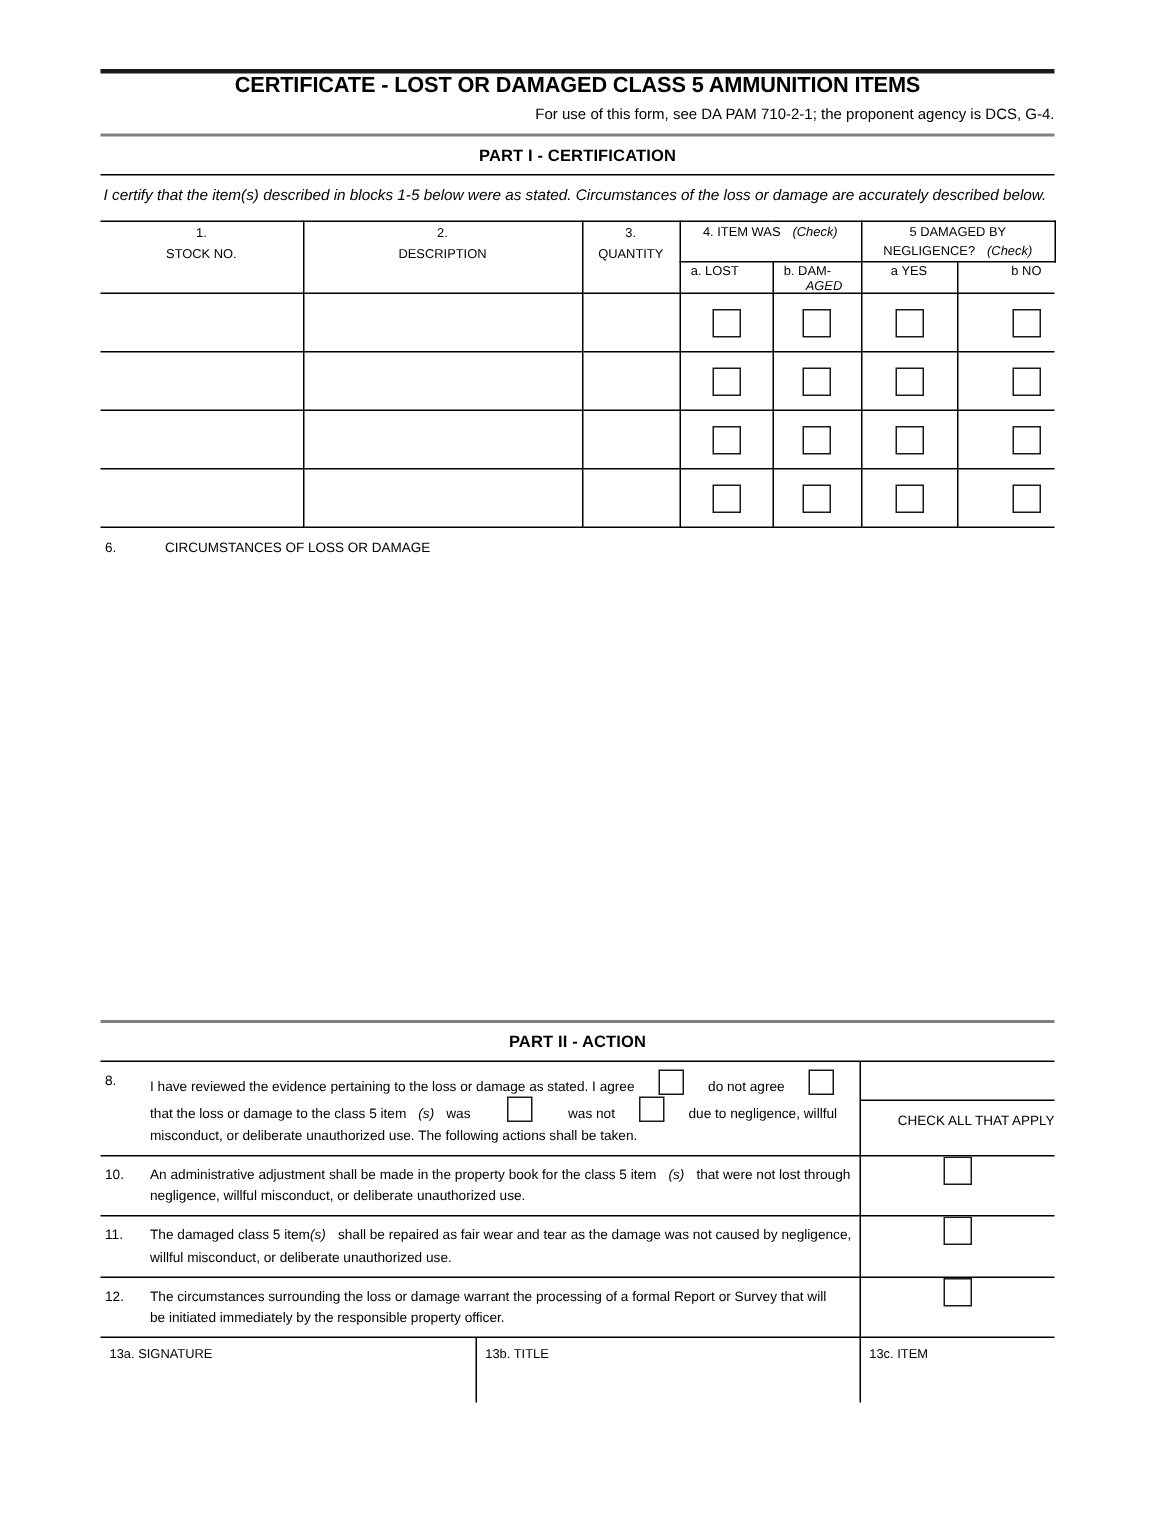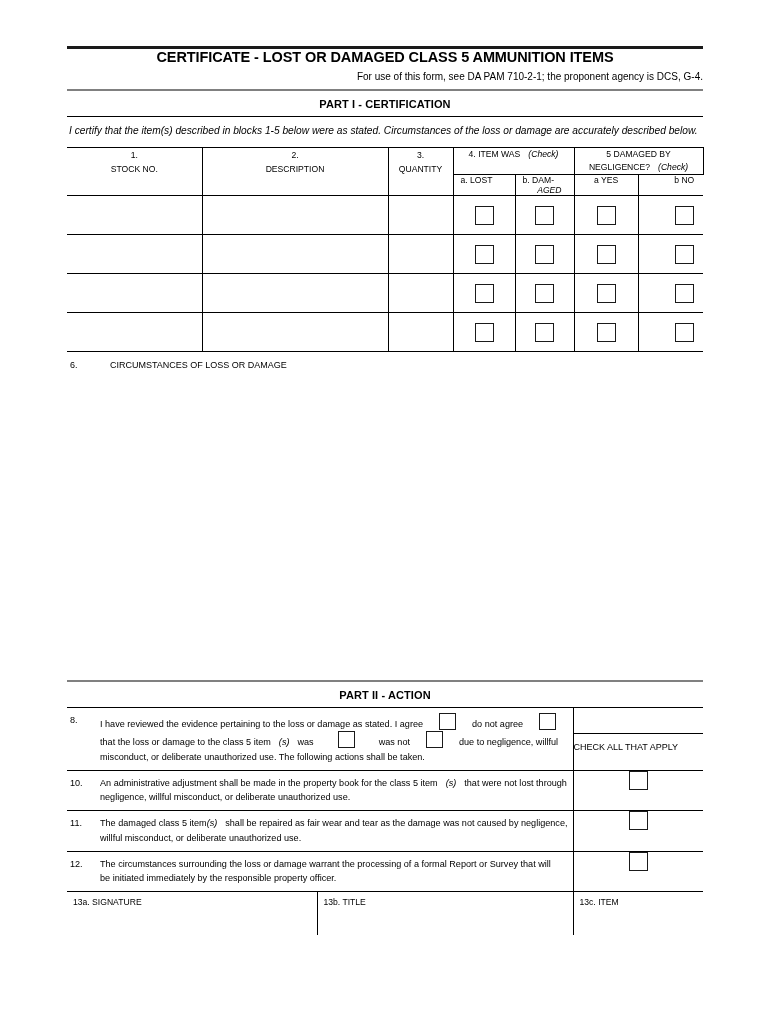--- a/index.html
+++ b/index.html
@@ -346,21 +346,21 @@
         <tr>
       <td class="no-left no-top">
         <div class="itemtxt">
           <span class="num">8.</span><span class="body"><span>I have reviewed the evidence pertaining to the loss or damage as stated.  I agree</span><span class="nbsp-pad"></span><span class="nbsp-pad"></span><span class="cbox-inline"></span><span class="nbsp-pad"></span><span class="nbsp-pad"></span><span>do not agree</span><span class="nbsp-pad"></span><span class="nbsp-pad"></span><span class="cbox-inline"></span><br>
           <span>that the loss or damage to the class 5 item</span><span class="nbsp-pad"></span><span class="ital">(s)</span><span class="nbsp-pad"></span><span>was</span><span class="nbsp-pad"></span><span class="nbsp-pad"></span><span class="nbsp-pad"></span><span class="cbox-inline"></span><span class="nbsp-pad"></span><span class="nbsp-pad"></span><span class="nbsp-pad"></span><span>was not</span><span class="nbsp-pad"></span><span class="nbsp-pad"></span><span class="cbox-inline"></span><span class="nbsp-pad"></span><span class="nbsp-pad"></span><span>due to negligence, willful</span><br>
           <span>misconduct, or deliberate unauthorized use.  The following actions shall be taken.</span></span>
         </div>
       </td>
       <td class="no-right no-top">
         <div style="height:25px;border-bottom:1px solid #000;"></div>
-        <div style="text-align:left;font-size:9px;padding-top:8px;">CHECK ALL THAT APPLY</div>
+        <div style="text-align:right;font-size:9px;padding-top:8px;">CHECK ALL THAT APPLY</div>
       </td>
     </tr>
 
 
     <tr>
       <td class="no-left">
         <div class="itemtxt">
           <span class="num">10.</span><span class="body"><span>An administrative adjustment shall be made in the property book for the class 5 item</span><span class="nbsp-pad"></span><span class="ital">(s)</span><span class="nbsp-pad"></span><span>that were not lost through</span><br>
           <span>negligence, willful misconduct, or deliberate unauthorized use.</span></span>
         </div>

